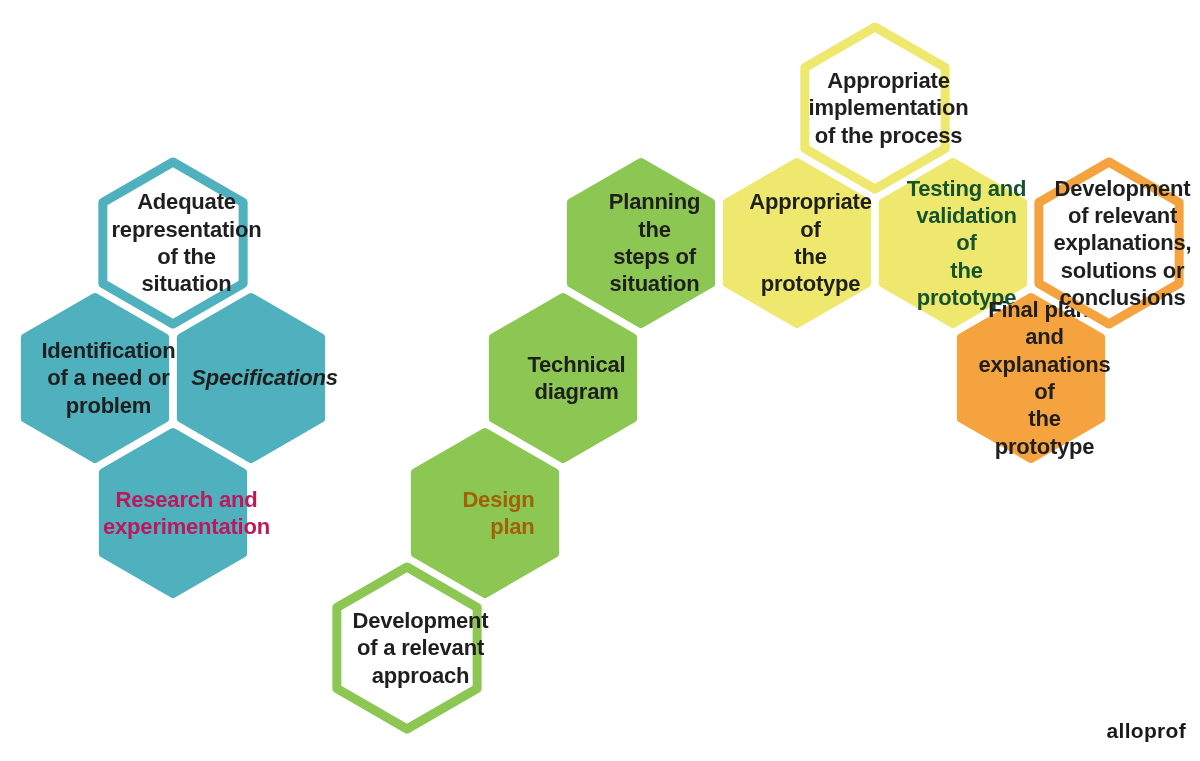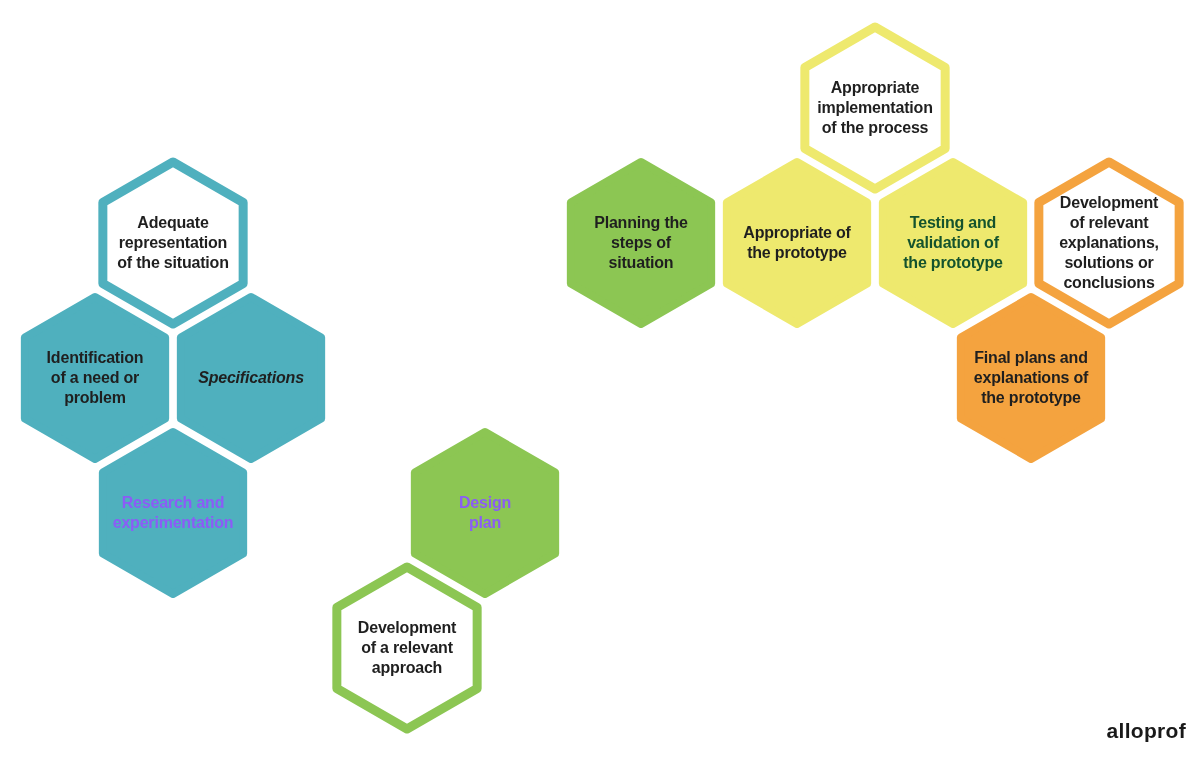--- a/index.html
+++ b/index.html
@@ -32,26 +32,27 @@
     overflow: visible;
   }
   .hex-label {
     position: absolute;
     inset: 0;
     display: flex;
     align-items: center;
     justify-content: center;
     text-align: center;
     white-space: pre-line;
-    font-size: 16px;
+    font-size: 22px;
     line-height: 1.24;
     font-weight: bold;
     letter-spacing: -0.2px;
     color: #1f1f1f;
     pointer-events: none;
+    padding-left: 27px;
   }
   .logo {
     position: absolute;
     right: 14px;
     bottom: 18px;
     font-size: 21px;
     font-weight: bold;
     letter-spacing: 0.3px;
     color: #191919;
   }
@@ -83,42 +84,49 @@
     <svg viewBox="0 0 148 170">
         <polygon points="74,4 144.15,44.5 144.15,125.5 74,166 3.85,125.5 3.85,44.5" stroke-linejoin="round" fill="#4FB0BE" stroke="#4FB0BE" stroke-width="8"></polygon>
       </svg>
     <span class="hex-label" style="color: rgb(31, 31, 31); font-style: italic;">Specifications</span>
   </div>
 
   <div class="hex" style="left: 99px; top: 428px;">
     <svg viewBox="0 0 148 170">
         <polygon points="74,4 144.15,44.5 144.15,125.5 74,166 3.85,125.5 3.85,44.5" stroke-linejoin="round" fill="#4FB0BE" stroke="#4FB0BE" stroke-width="8"></polygon>
       </svg>
-    <span class="hex-label" style="color: #8b5cf6;">Research and
+    <span class="hex-label" style="color: #be185d;">Research and
 experimentation</span>
   </div>
 
 
   <div class="hex" style="left: 333px; top: 563px;">
     <svg viewBox="0 0 148 170">
         <polygon points="74,4 144.15,44.5 144.15,125.5 74,166 3.85,125.5 3.85,44.5" stroke-linejoin="round" fill="#FFFFFF" stroke="#8CC653" stroke-width="9"></polygon>
       </svg>
     <span class="hex-label" style="color: rgb(31, 31, 31);">Development
 of a relevant
 approach</span>
   </div>
 
   <div class="hex" style="left: 411px; top: 428px;">
     <svg viewBox="0 0 148 170">
         <polygon points="74,4 144.15,44.5 144.15,125.5 74,166 3.85,125.5 3.85,44.5" stroke-linejoin="round" fill="#8CC653" stroke="#8CC653" stroke-width="8"></polygon>
       </svg>
-    <span class="hex-label" style="color: #8b5cf6;">Design
+    <span class="hex-label" style="color: #a16207; text-align: right;">Design
 plan</span>
   </div>
 
+  <div class="hex" style="left: 489px; top: 293px;">
+    <svg viewBox="0 0 148 170">
+        <polygon points="74,4 144.15,44.5 144.15,125.5 74,166 3.85,125.5 3.85,44.5" stroke-linejoin="round" fill="#8CC653" stroke="#8CC653" stroke-width="8"></polygon>
+      </svg>
+    <span class="hex-label" style="color: rgb(31, 31, 31);">Technical
+diagram</span>
+  </div>
 
   <div class="hex" style="left: 567px; top: 158px;">
     <svg viewBox="0 0 148 170">
         <polygon points="74,4 144.15,44.5 144.15,125.5 74,166 3.85,125.5 3.85,44.5" stroke-linejoin="round" fill="#8CC653" stroke="#8CC653" stroke-width="8"></polygon>
       </svg>
     <span class="hex-label" style="color: rgb(31, 31, 31);">Planning the
 steps of
 situation</span>
   </div>
 

